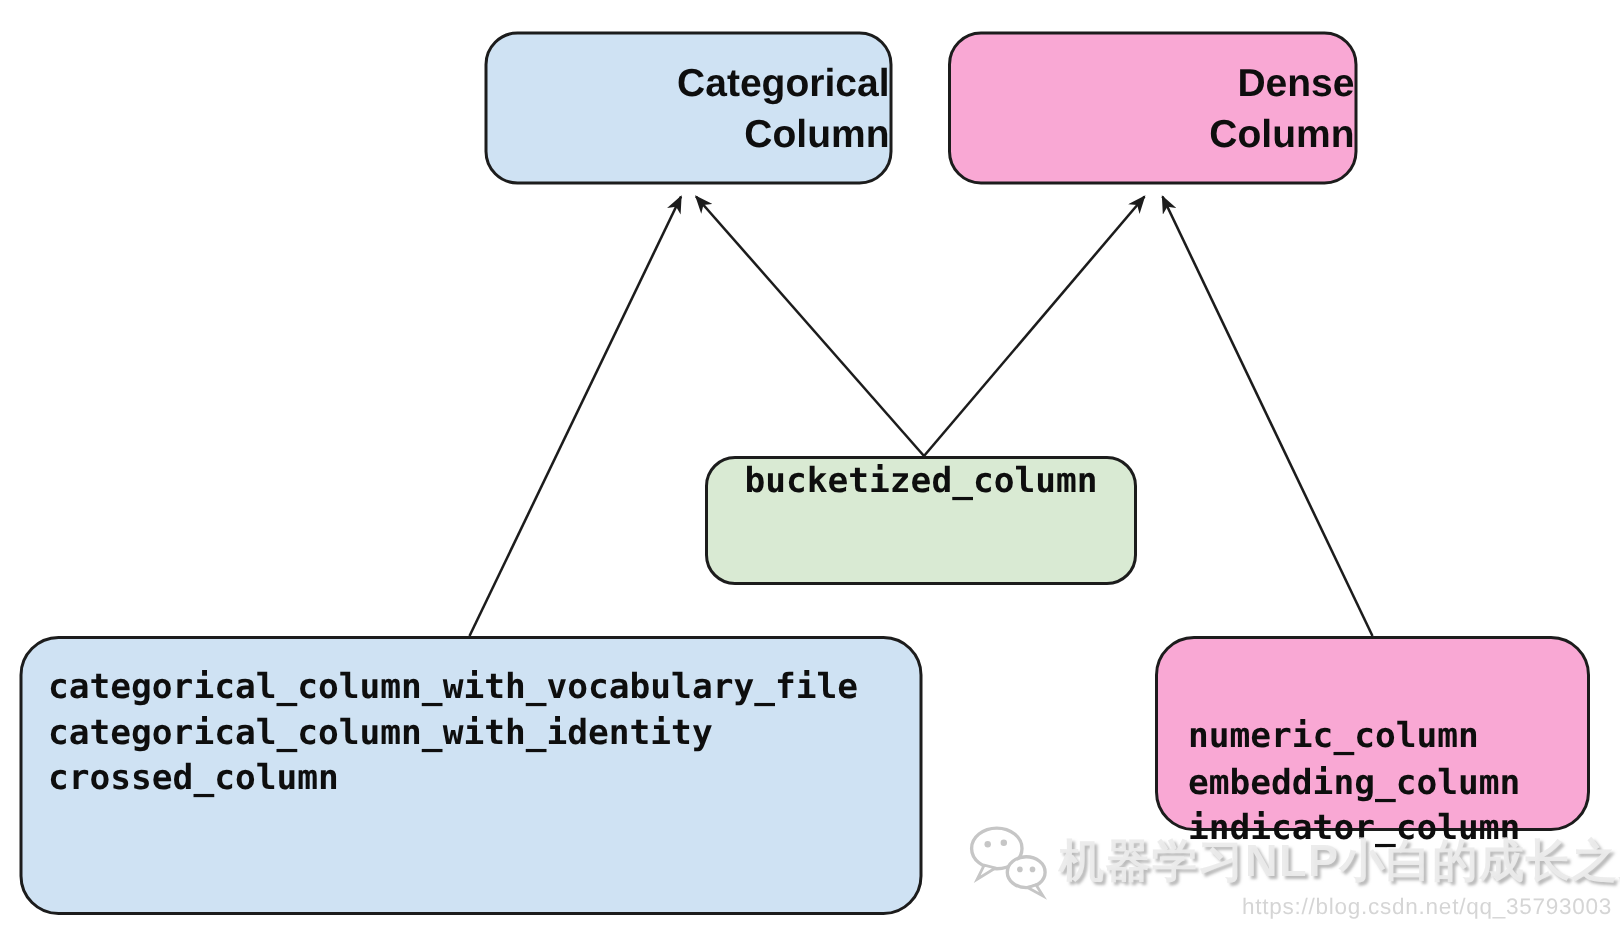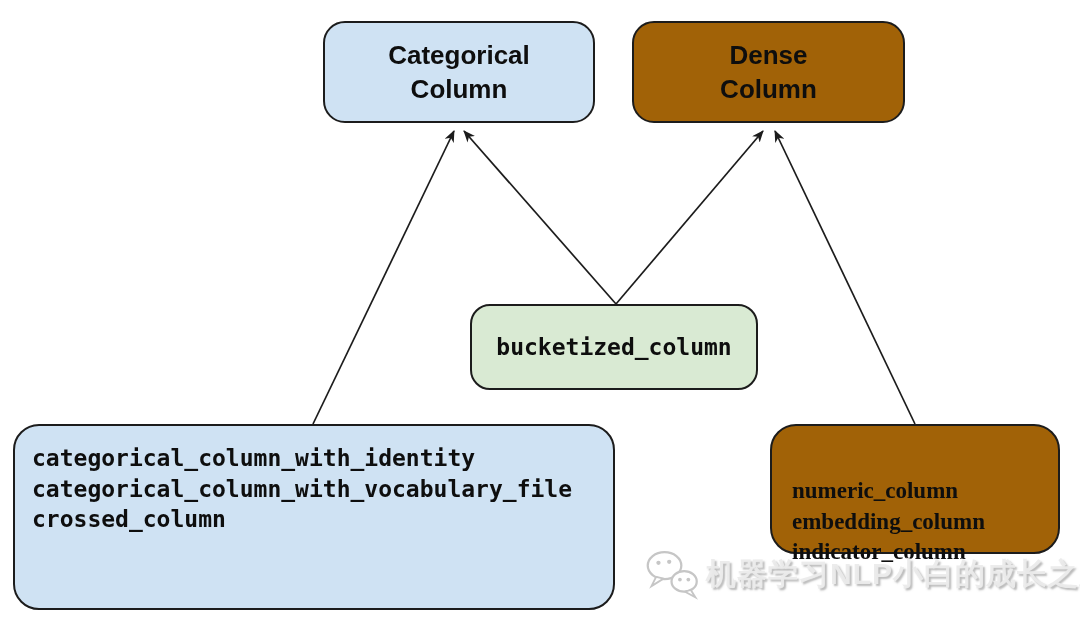--- a/index.html
+++ b/index.html
@@ -19,48 +19,47 @@
   }
   .node {
     position: absolute;
     box-sizing: border-box;
     border: 2px solid #1c1c1c;
     color: #0e0e0e;
   }
   .node.title-box {
     display: flex;
     flex-direction: column;
-    align-items: center;
+    align-items: flex-end;
     justify-content: center;
     text-align: center;
     font-family: "Liberation Sans", sans-serif;
     font-weight: bold;
     font-size: 26px;
     line-height: 34px;
     border-radius: 22px;
   }
   .node.mono-box {
     font-family: "DejaVu Sans Mono", "Liberation Mono", monospace;
     font-weight: bold;
     font-size: 23px;
     line-height: 30.5px;
   }
   .node.center-box {
     display: flex;
-    align-items: center;
     justify-content: center;
     border-radius: 20px;
   }
   .node.list-box {
     display: flex;
     flex-direction: column;
     border-radius: 26px;
   }
   .blue   { background: #cfe2f3; }
-  .orange { background: #a16207; }
+  .orange { background: #f9a8d4; }
   .green  { background: #d9ead3; }
   .line-span { display: block; white-space: pre; }
   .watermark {
     position: absolute;
     left: 644px;
     top: 548px;
     display: flex;
     align-items: center;
     pointer-events: none;
   }
@@ -110,39 +109,40 @@
   <div class="node title-box orange" style="left:632px; top:21px; width:273px; height:102px;">
     <span class="line-span">Dense</span>
     <span class="line-span">Column</span>
   </div>
 
   <div class="node mono-box center-box green" style="left:470px; top:304px; width:288px; height:86px;">
     <span class="line-span">bucketized_column</span>
   </div>
 
   <div class="node mono-box list-box blue" style="left:13px; top:424px; width:602px; height:186px; padding:17px 0 0 17px;">
+    <span class="line-span">categorical_column_with_vocabulary_file</span>
     <span class="line-span">categorical_column_with_identity</span>
-    <span class="line-span">categorical_column_with_vocabulary_file</span>
     <span class="line-span">crossed_column</span>
   </div>
 
-  <div class="node mono-box list-box orange" style="left:770px; top:424px; width:290px; height:130px; padding:50px 0 0 20px;font-family:Liberation Serif, serif;">
+  <div class="node mono-box list-box orange" style="left:770px; top:424px; width:290px; height:130px; padding:50px 0 0 20px;">
     <span class="line-span">numeric_column</span>
     <span class="line-span">embedding_column</span>
     <span class="line-span">indicator_column</span>
   </div>
 
   <div class="watermark">
     <svg width="56" height="52" viewBox="0 0 60 54">
       <ellipse cx="22" cy="18" rx="18" ry="14.5" fill="#ffffff" stroke="#c6c6c6" stroke-width="2.4"></ellipse>
       <path d="M13 30 L8 40 L21 32 Z" fill="#ffffff" stroke="#c6c6c6" stroke-width="2"></path>
       <circle cx="15.5" cy="15" r="2.3" fill="#c6c6c6"></circle>
       <circle cx="27" cy="14" r="2.3" fill="#c6c6c6"></circle>
       <ellipse cx="43" cy="35" rx="13.5" ry="11" fill="#ffffff" stroke="#c6c6c6" stroke-width="2.4"></ellipse>
       <path d="M50 44 L55 52 L44 46 Z" fill="#ffffff" stroke="#c6c6c6" stroke-width="2"></path>
       <circle cx="38.5" cy="33" r="2" fill="#c6c6c6"></circle>
       <circle cx="47.5" cy="33" r="2" fill="#c6c6c6"></circle>
     </svg>
     <span class="watermark-text">机器学习NLP小白的成长之路</span>
   </div>
 
+  <span class="watermark-url">https://blog.csdn.net/qq_35793003</span>
 
 </div>
 
 </body></html>

